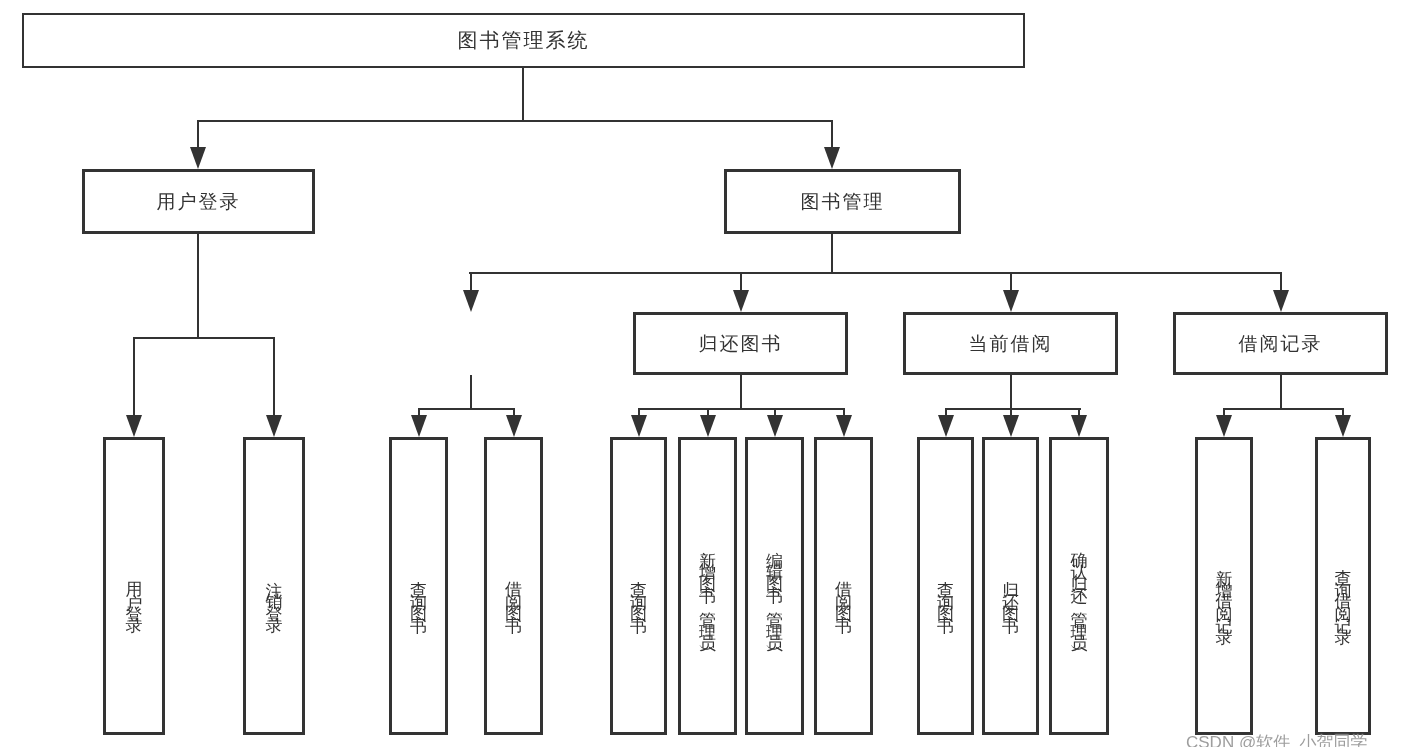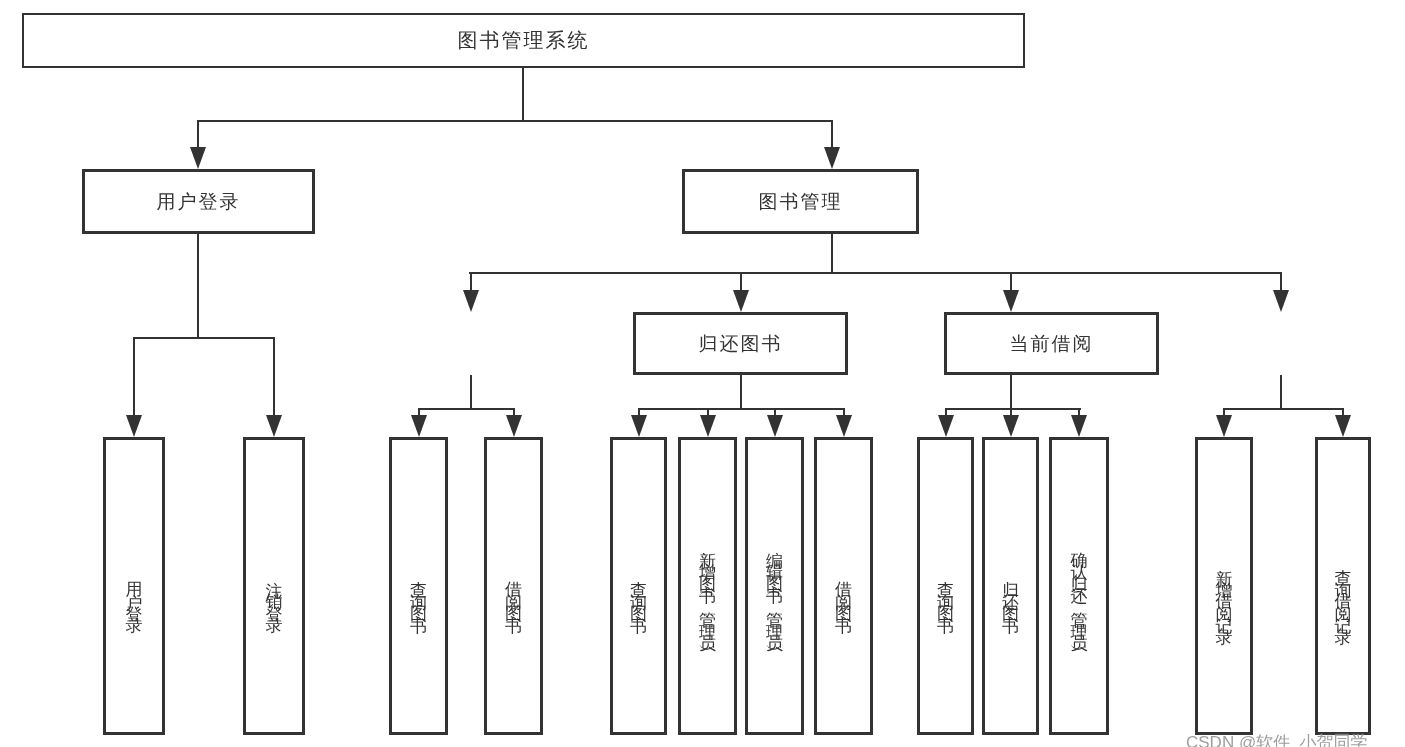--- a/index.html
+++ b/index.html
@@ -94,29 +94,32 @@
   <div class="arrow" style="left:1216px;top:415px"></div>
   <div class="arrow" style="left:1335px;top:415px"></div>
 
   <div class="box root" style="left:22px;top:13px;width:1003px;height:55px">
     <span class="hlabel big">图书管理系统</span>
   </div>
 
   <div class="box" style="left:82px;top:169px;width:233px;height:65px">
     <span class="hlabel">用户登录</span>
   </div>
-  <div class="box" style="left:682px;top:169px;width:237px;height:65px">
+  <div class="box" style="left:724px;top:169px;width:237px;height:65px">
     <span class="hlabel">图书管理</span>
   </div>
 
   <div class="box" style="left:633px;top:312px;width:215px;height:63px">
     <span class="hlabel">归还图书</span>
   </div>
-  <div class="box" style="left:944px;top:312px;width:215px;height:63px">
+  <div class="box" style="left:903px;top:312px;width:215px;height:63px">
     <span class="hlabel">当前借阅</span>
+  </div>
+  <div class="box" style="left:1173px;top:312px;width:215px;height:63px">
+    <span class="hlabel">借阅记录</span>
   </div>
 
   <div class="box" style="left:103px;top:437px;width:62px;height:298px">
     <span class="vtext">用户登录</span>
   </div>
   <div class="box" style="left:243px;top:437px;width:62px;height:298px">
     <span class="vtext">注销登录</span>
   </div>
 
   <div class="box" style="left:389px;top:437px;width:59px;height:298px">

